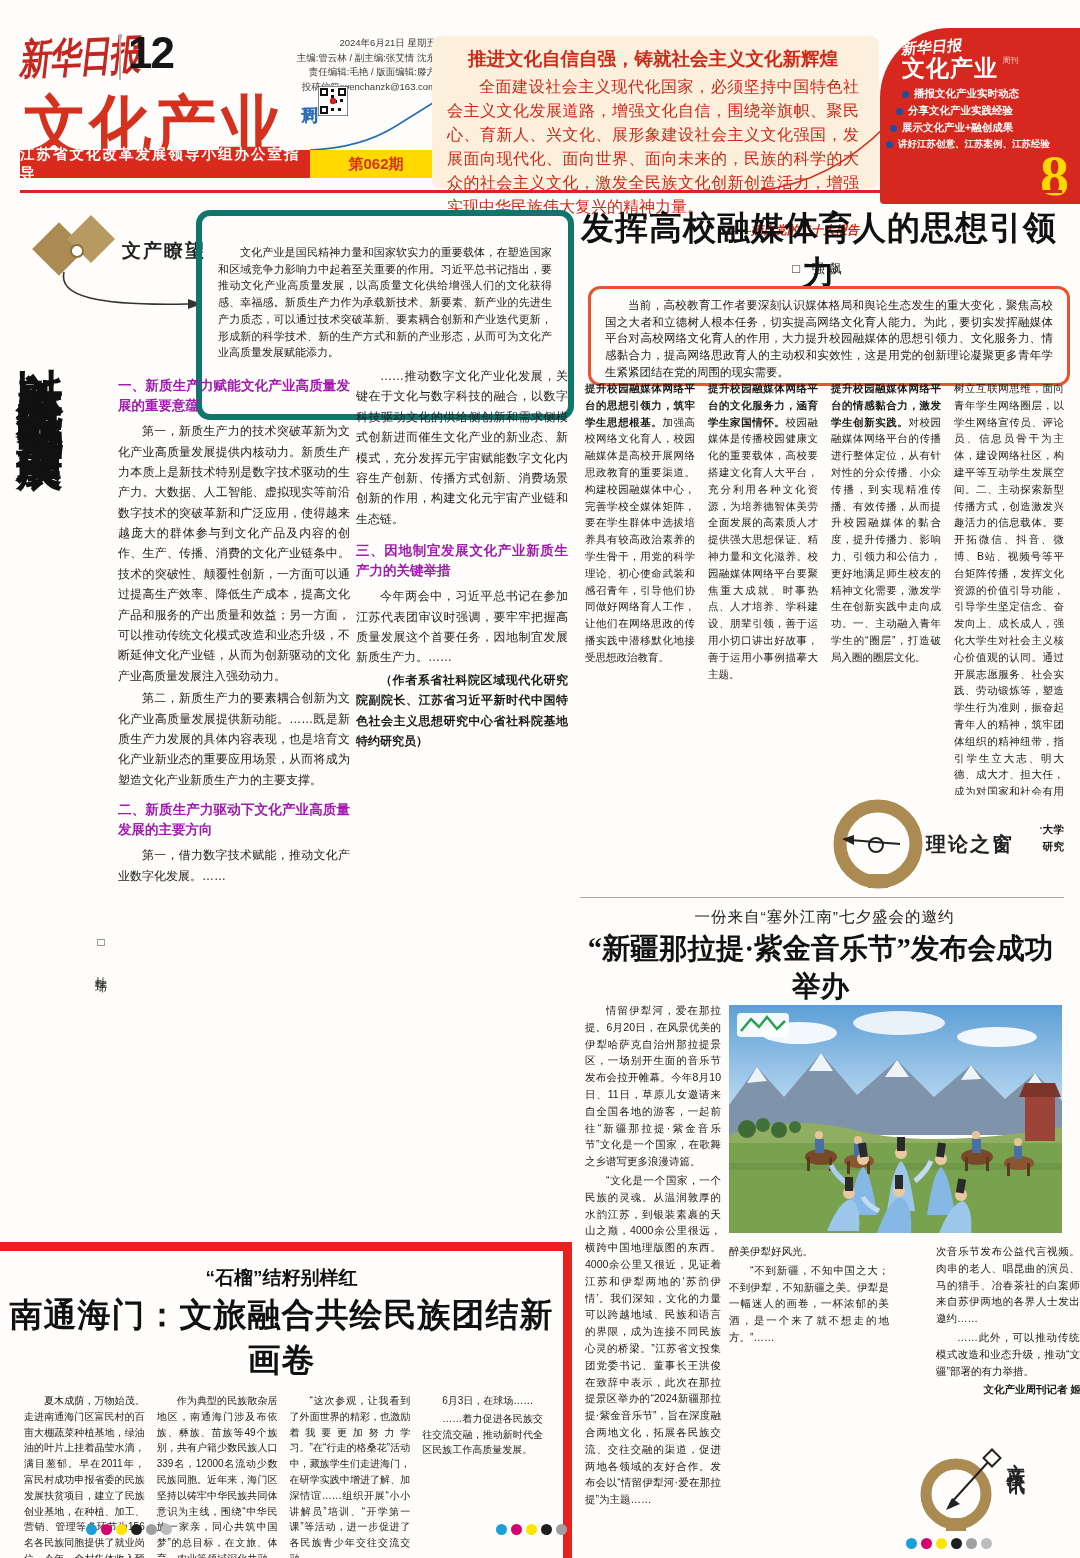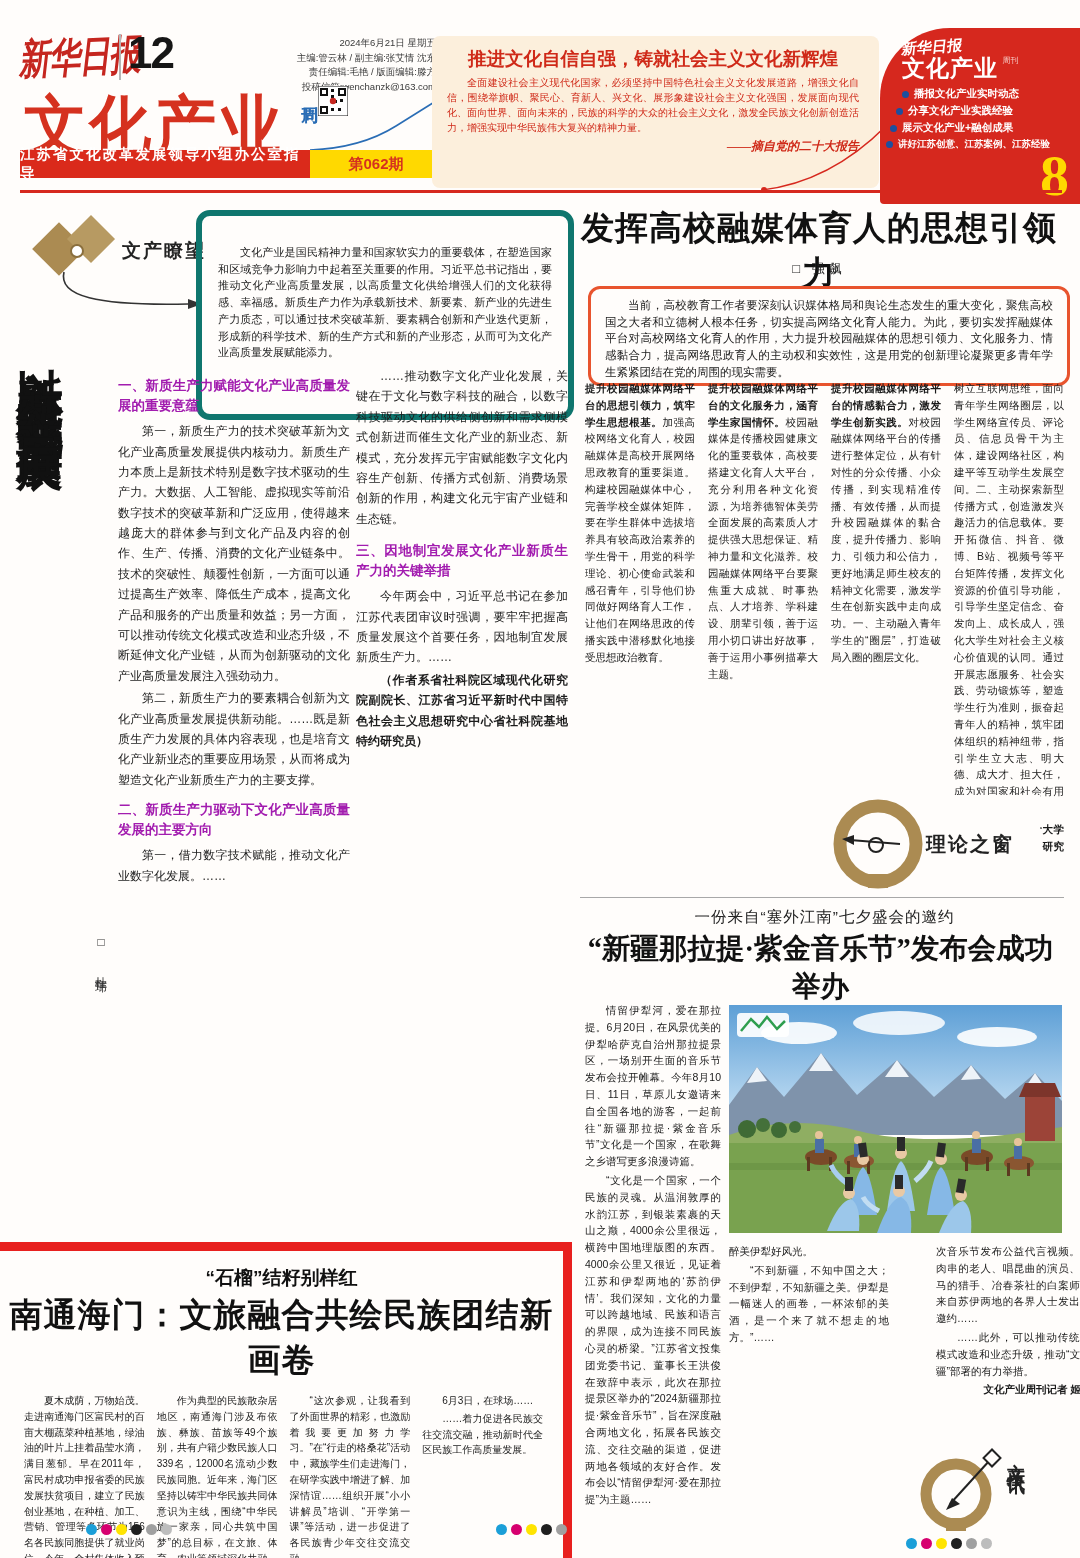--- a/index.html
+++ b/index.html
@@ -20,21 +20,21 @@
   .banner{display:flex;height:28px;}
   .banner .red{background:#da2a1b;color:#fff;font-weight:700;font-size:14.5px;
       letter-spacing:2px;display:flex;align-items:center;justify-content:center;width:290px;}
   .banner .yellow{background:#ffd900;color:#d5311f;font-weight:800;font-size:15px;
       display:flex;align-items:center;justify-content:center;width:132px;}
   .red-rule{height:3px;background:#d6281e;}
   
   .quote-box{background:#fcefdc;border-radius:8px;padding:8px 20px 6px 20px;}
   .quote-title{color:#cf2918;font-weight:900;font-size:18.5px;text-align:center;
       font-family:"Liberation Serif",serif;margin:2px 0 4px 0;}
-  .quote-body{color:#cf2918;font-size:10px;line-height:1.5;text-indent:2em;}
+  .quote-body{color:#cf2918;font-size:16px;line-height:1.5;text-indent:2em;}
   .quote-attr{color:#cf2918;font-size:12px;text-align:right;font-style:italic;margin-top:3px;
       font-family:"Liberation Serif",serif;font-weight:700;}
   
   .promo{background:#d6281e;border-radius:70px 4px 4px 4px;color:#fff;}
   .promo-brand{font-family:"Liberation Serif",serif;font-weight:900;font-size:15px;
       transform:skewX(-10deg) rotate(-4deg);display:inline-block;}
   .promo-title{font-size:23px;font-weight:900;letter-spacing:1px;line-height:1;}
   .promo-sub{font-size:8px;color:#f6c8c2;vertical-align:top;line-height:1.1;display:inline-block;}
   .promo-bullets{margin-top:7px;}
   .promo-bullet{display:flex;align-items:center;font-size:10.5px;font-weight:700;margin:3px 0;white-space:nowrap;}

